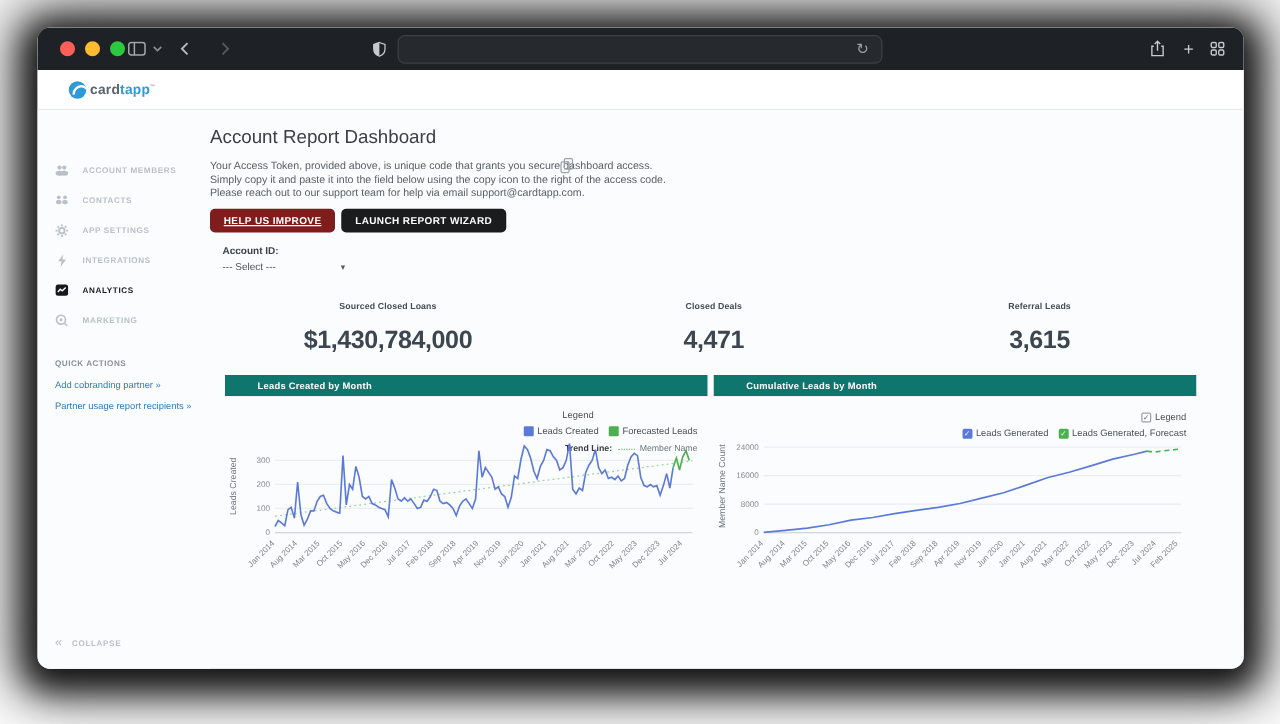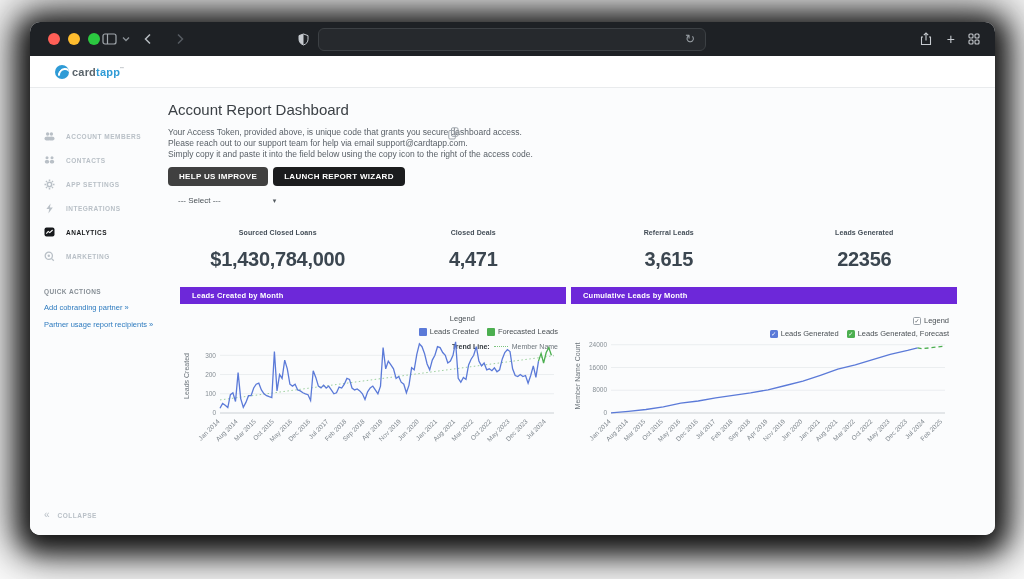--- a/index.html
+++ b/index.html
@@ -44,35 +44,35 @@
   .collapse .chev { font-size:10px; line-height:8px; }
   .collapse .lbl { font-size:6.5px; font-weight:bold; letter-spacing:.5px; }
 
   .main { flex:1; position:relative; }
   .page-title { margin-top:13px; font-size:15px; font-weight:500; color:#3b4045; }
   .copy-ic { position:absolute; left:280px; top:38px; cursor:pointer; }
   .desc { margin-top:9px; font-size:8.5px; color:#585f66; line-height:10.8px; }
   .btnrow { margin-top:8px; display:flex; gap:5px; }
   .btn { border:none; border-radius:4px; color:#fff; font-size:8px; font-weight:bold;
     letter-spacing:.3px; padding:5px 11px; cursor:pointer; font-family:"Liberation Sans",sans-serif; }
-  .btn.navy { background:#404040; } .btn.black { background:#1b1c1e; }
+  .btn.navy { background:#7f1d1d;text-decoration:underline; } .btn.black { background:#1b1c1e; }
   .acct { margin:10px 0 0 10px; }
   .acct-lbl { font-size:8px; font-weight:bold; color:#3b4248; }
   .acct-sel { margin-top:4px; display:flex; align-items:center; gap:52px; font-size:8px; color:#4a5157; cursor:pointer; width:110px; }
   .caret { font-size:7px; color:#555b61; }
 
   .stats { margin:24px 0 0 12px; width:782px; display:flex; }
   .stat { flex:1; text-align:center; }
   .stat .s-lbl { font-size:7px; font-weight:bold; color:#434d57; letter-spacing:.1px; }
   .stat .s-val { margin-top:12px; font-size:20px; font-weight:bold; color:#3b4650; letter-spacing:-.3px; }
 
   .charts { margin:16px 0 0 12px; width:777px; display:flex; gap:5px; }
   .panel { flex:1; min-width:0; }
-  .panel-h { height:17px; background:#6d28d9; color:#fff; font-size:7.5px; font-weight:bold;
-    line-height:17px; padding-left:12px; letter-spacing:.2px; }
+  .panel-h { height:17px; background:#0f766e; color:#fff; font-size:7.5px; font-weight:bold;
+    line-height:17px; padding-left:26px; letter-spacing:.2px; }
   .panel-b { position:relative; height:163px; background:#fbfcfd; }
   .plot { position:absolute; left:0; bottom:2px; }
 
   .lgd { position:absolute; top:10px; right:8px; text-align:right; font-size:7.5px; color:#4a5055; }
   .lgd-title { text-align:center; margin-right:52px; }
   .lgd-row { margin-top:4px; display:flex; gap:8px; justify-content:flex-end; align-items:center; }
   .lgd-row .it { display:flex; align-items:center; gap:3px; }
   .sq { width:8px; height:8px; border-radius:1px; display:inline-block; }
   .lgd-trend { margin-top:7px; display:flex; gap:4px; justify-content:flex-end; align-items:center; font-size:7px; }
   .lgd-trend b { color:#33393f; }
@@ -239,52 +239,49 @@
         <svg width="11" height="13" viewBox="0 0 11 13">
             <g fill="none" stroke="#9aa1a8" stroke-width="1">
               <rect x="3.5" y="0.8" width="6.5" height="8.5" rx="1.2"></rect>
               <rect x="0.8" y="3.5" width="6.5" height="8.5" rx="1.2"></rect>
             </g>
           </svg>
       </span>
 
       <div class="desc">
         <div>Your Access Token, provided above, is unique code that grants you secure dashboard access.</div>
+        <div>Simply copy it and paste it into the field below using the copy icon to the right of the access code.</div>
         <div>Please reach out to our support team for help via email support@cardtapp.com.</div>
-        <div>Simply copy it and paste it into the field below using the copy icon to the right of the access code.</div>
       </div>
 
       <div class="btnrow">
         <button class="btn navy">HELP US IMPROVE</button>
         <button class="btn black">LAUNCH REPORT WIZARD</button>
       </div>
 
       <div class="acct">
+        <div class="acct-lbl">Account ID:</div>
         <div class="acct-sel">
           <span>--- Select ---</span>
           <span class="caret">▾</span>
         </div>
       </div>
 
       <div class="stats">
         <div class="stat">
           <div class="s-lbl">Sourced Closed Loans</div>
           <div class="s-val">$1,430,784,000</div>
         </div>
         <div class="stat">
           <div class="s-lbl">Closed Deals</div>
           <div class="s-val">4,471</div>
         </div>
         <div class="stat">
           <div class="s-lbl">Referral Leads</div>
           <div class="s-val">3,615</div>
-        </div>
-        <div class="stat">
-          <div class="s-lbl">Leads Generated</div>
-          <div class="s-val">22356</div>
         </div>
       </div>
 
       <div class="charts">
 
         <div class="panel">
           <div class="panel-h">Leads Created by Month</div>
           <div class="panel-b">
             <div class="lgd">
               <div class="lgd-title">Legend</div>

